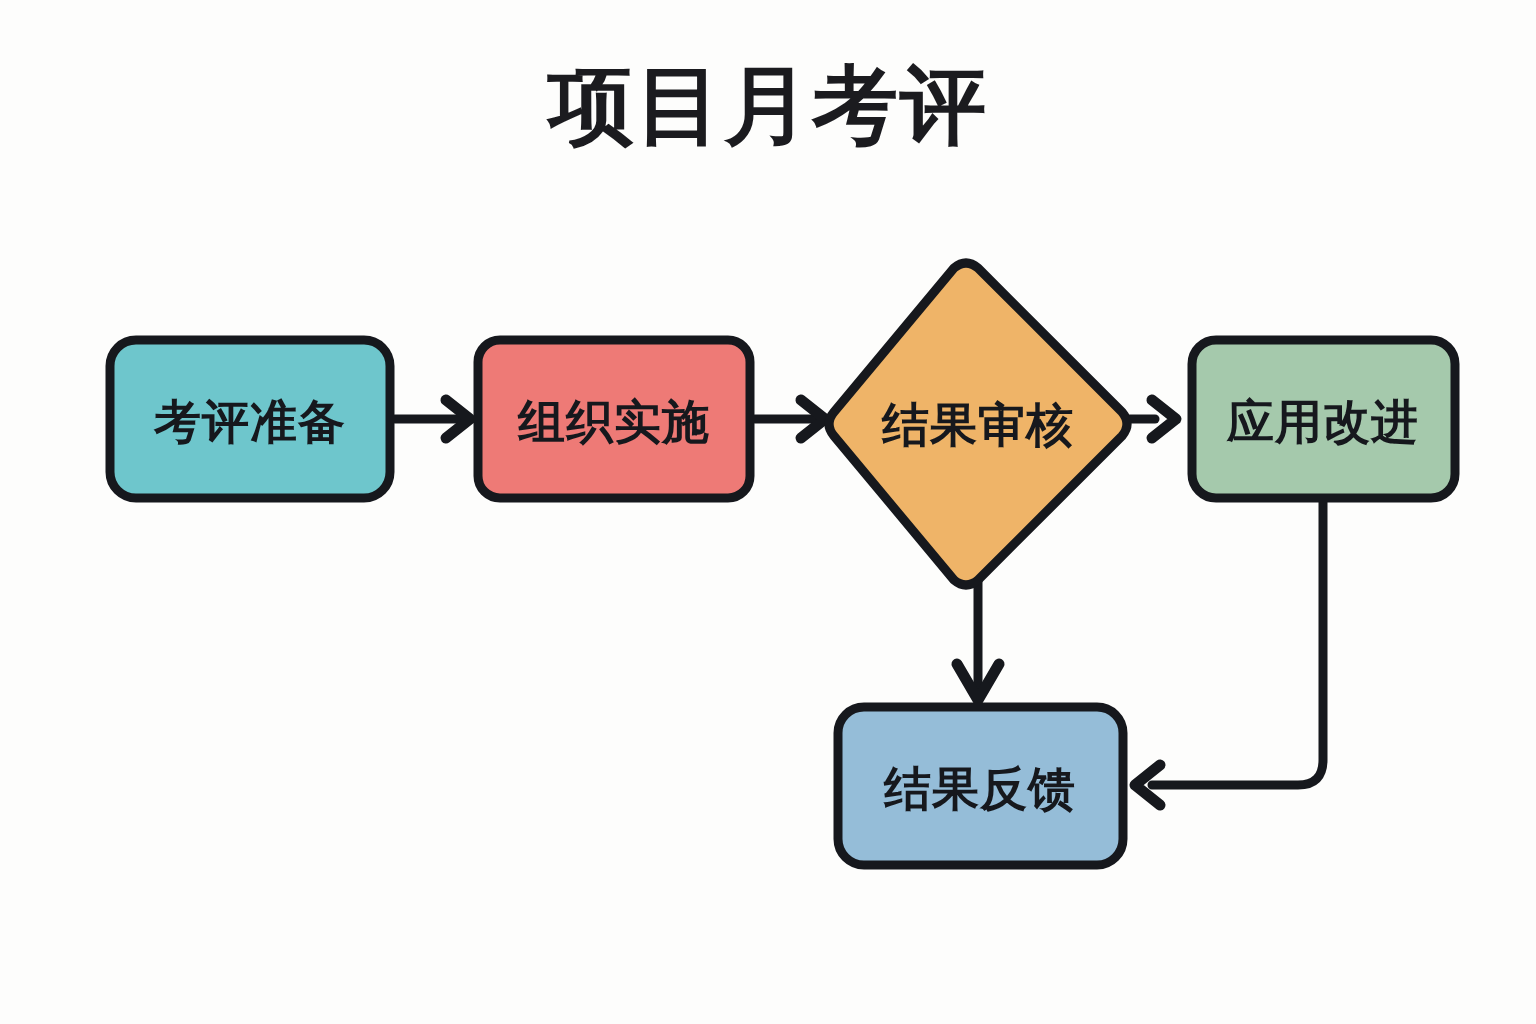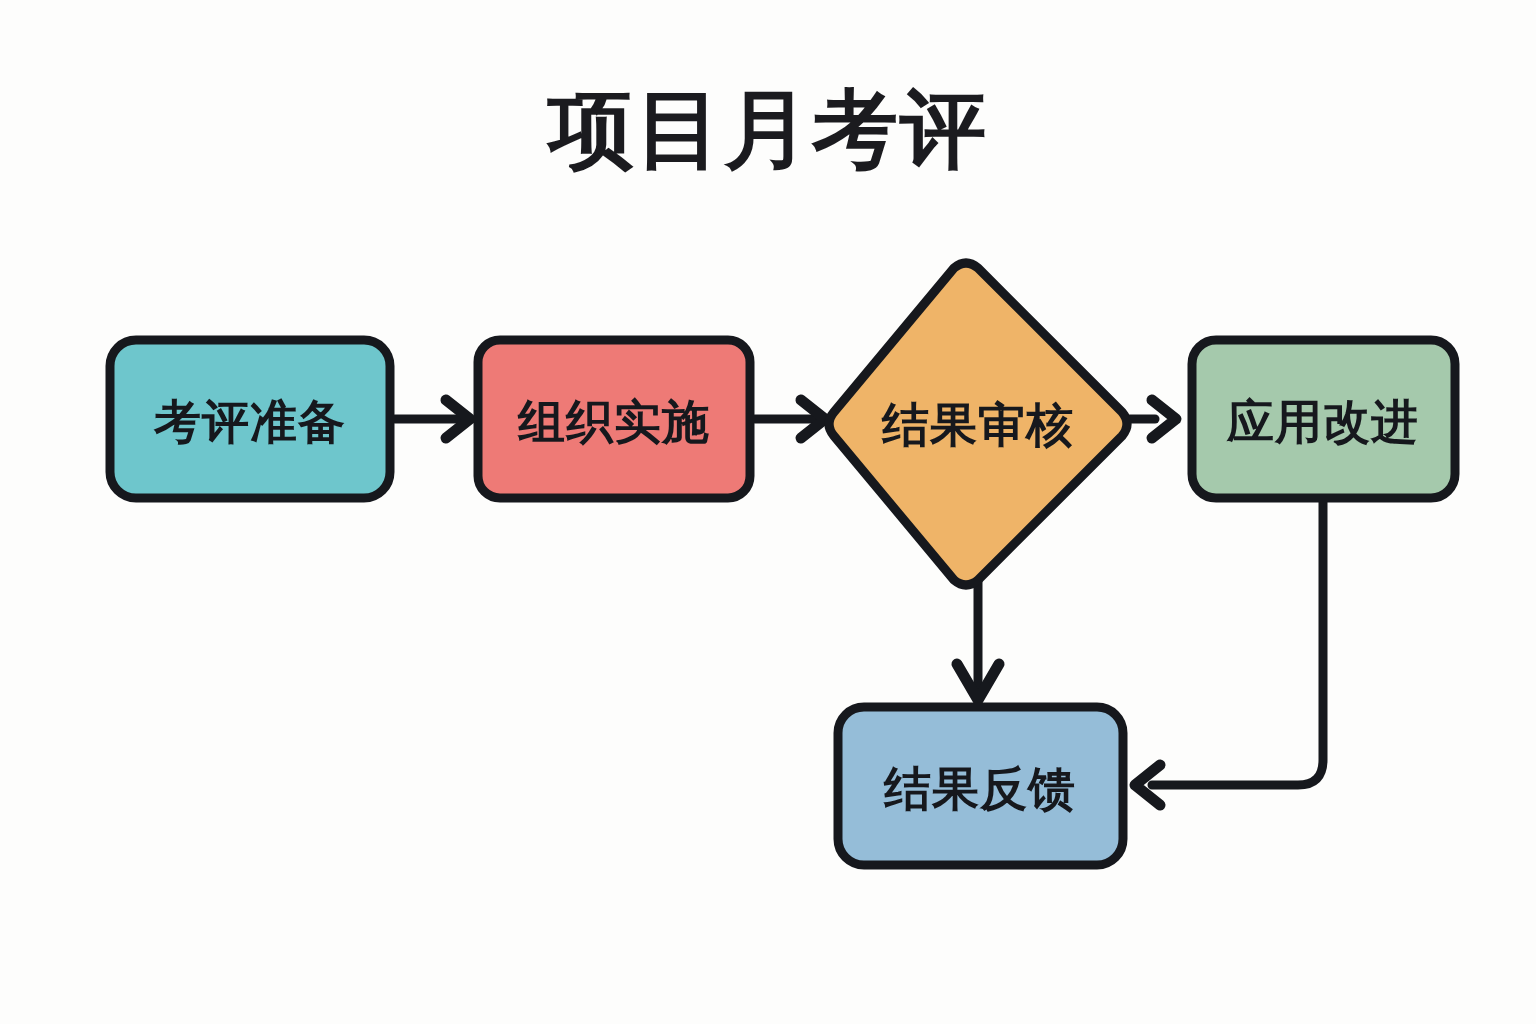--- a/index.html
+++ b/index.html
@@ -26,21 +26,20 @@
     left: 0;
     width: 1536px;
     text-align: center;
     font-family: "DejaVu Sans", "Liberation Sans", sans-serif;
     font-size: 86px;
     font-weight: 700;
     letter-spacing: 2px;
     color: #1b1b1f;
     line-height: 1.1;
     user-select: none;
-    margin-top: 24px;
   }
   #flow-svg {
     position: absolute;
     top: 0;
     left: 0;
   }
   .node-shape {
     stroke: #16181d;
     stroke-width: 9;
     stroke-linejoin: round;

